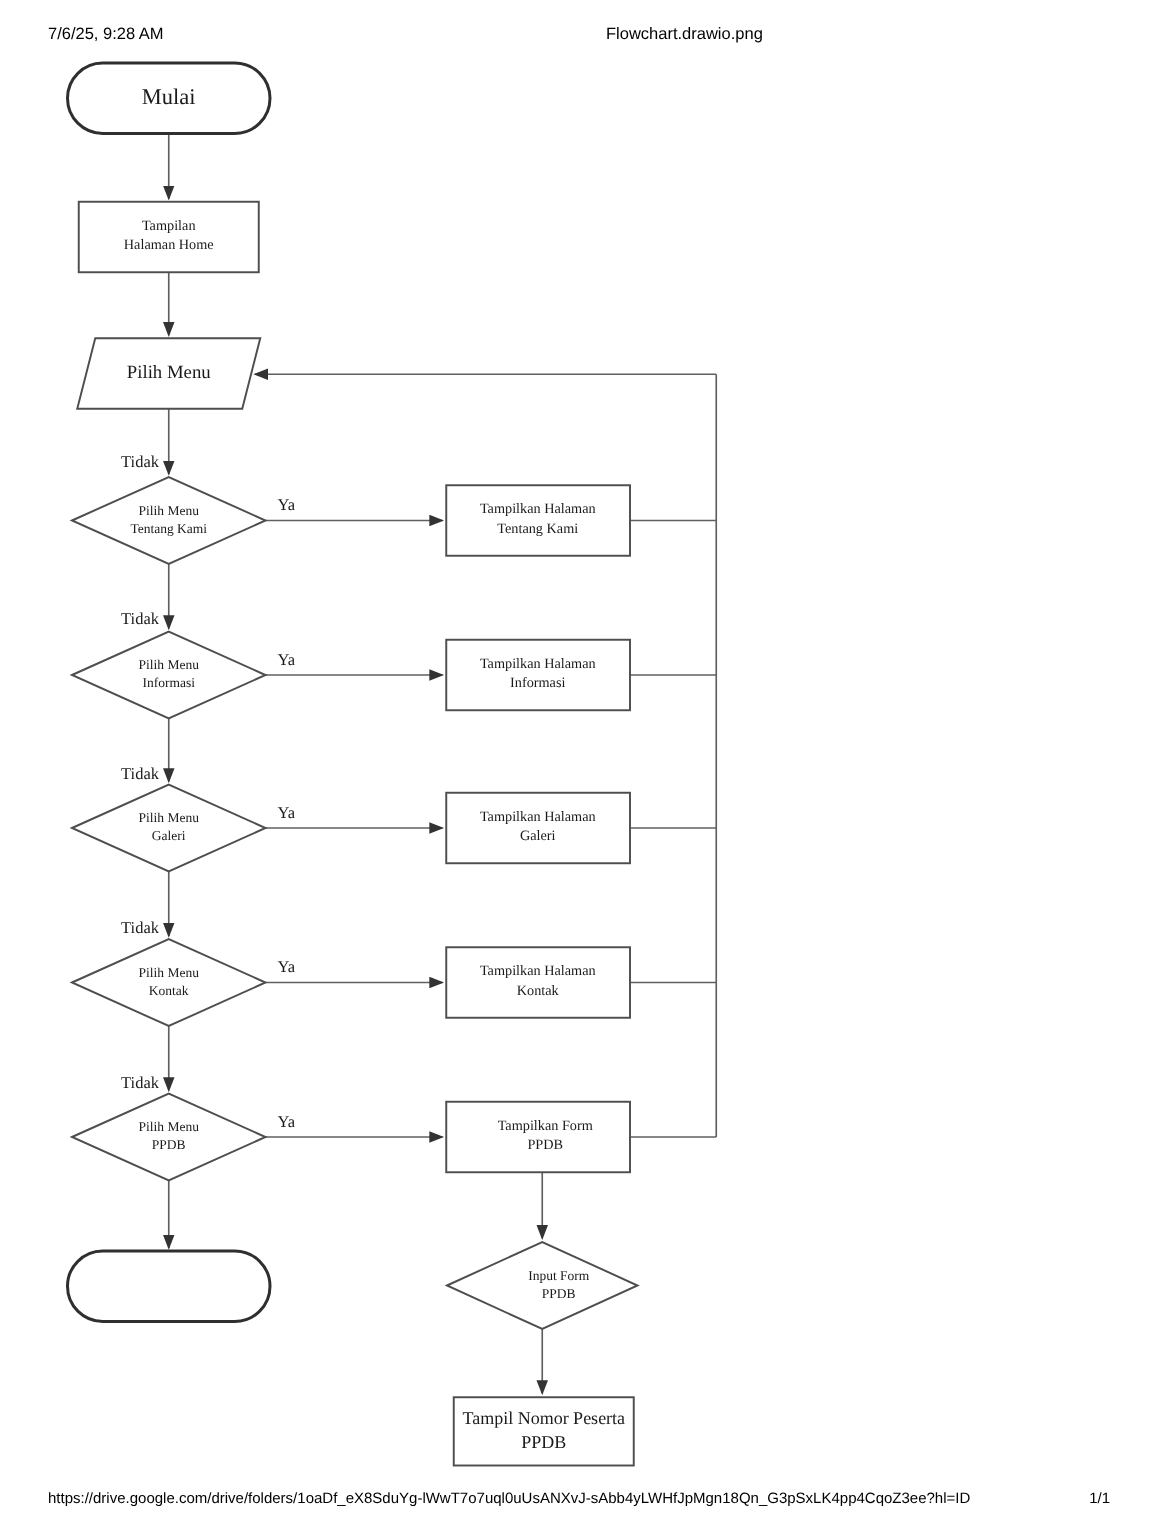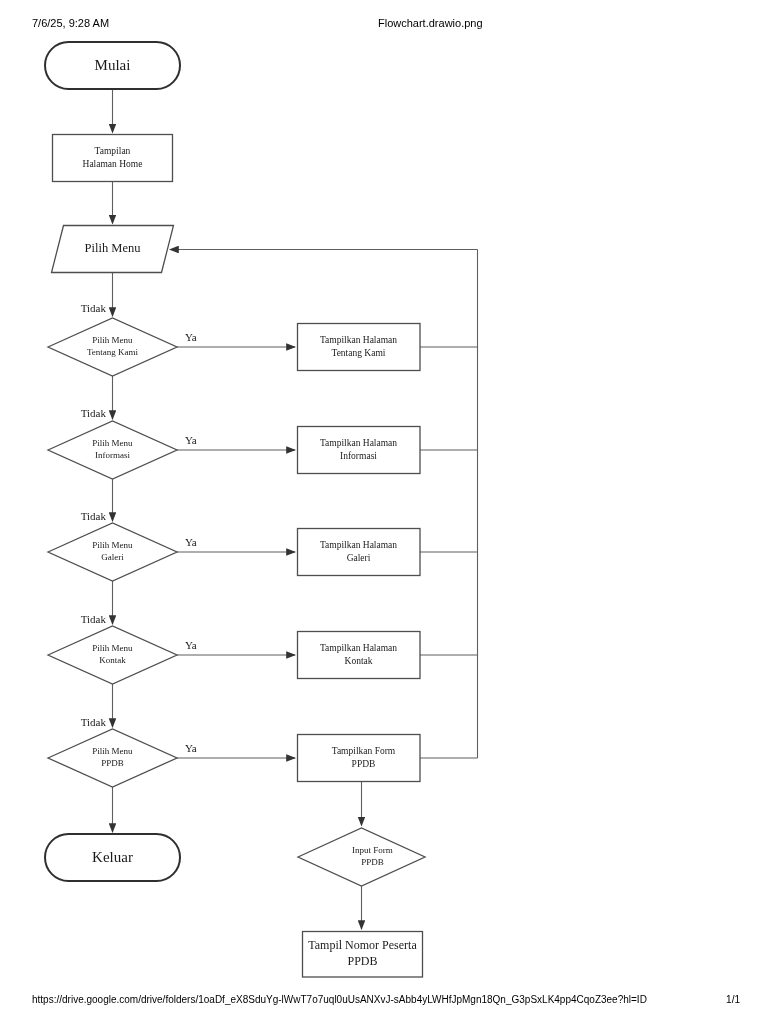--- a/index.html
+++ b/index.html
@@ -30,21 +30,21 @@
     pointer-events:none;
   }
   .lbl-no{width:40px;text-align:right;}
 </style>
 </head>
 <body>
 
 <div class="page">
 
   <div class="hdr-text" style="left:32px;top:17px;">7/6/25, 9:28 AM</div>
-  <div class="hdr-text" style="left:378px;top:17px;">Flowchart.drawio.png</div>
+  <div class="hdr-text" style="left:404px;top:17px;">Flowchart.drawio.png</div>
 
   <svg class="canvas" width="768" height="1024" viewBox="0 0 768 1024">
     <defs>
       <marker id="arr" markerWidth="9" markerHeight="7" refX="8" refY="3.5" orient="auto">
         <path d="M0,0 L9,3.5 L0,7 z" fill="#333333"></path>
       </marker>
     </defs>
 
     <g stroke="#5f5f5f" stroke-width="1.1" fill="none">
       <path d="M112.5,89 L112.5,132.5" marker-end="url(#arr)"></path>
@@ -119,21 +119,20 @@
 Tentang Kami</div>
   <div class="node-label f-proc" style="left:297px;top:426px;width:123px;height:47px;">Tampilkan Halaman
 Informasi</div>
   <div class="node-label f-proc" style="left:297px;top:528px;width:123px;height:47px;">Tampilkan Halaman
 Galeri</div>
   <div class="node-label f-proc" style="left:297px;top:631px;width:123px;height:47px;">Tampilkan Halaman
 Kontak</div>
   <div class="node-label f-proc" style="left:286px;top:734px;width:123px;height:47px;margin-left:16px;">Tampilkan Form
 PPDB</div>
 
-  <div class="node-label f-term" style="left:45px;top:834px;width:135px;height:47px;">Keluar</div>
   <div class="node-label f-dec" style="left:309px;top:828px;width:127px;height:58px;">Input Form
 PPDB</div>
   <div class="node-label f-proc" style="left:302px;top:931px;width:121px;height:46px;font-size:12px;">Tampil Nomor Peserta PPDB</div>
 
   <div class="edge-label lbl-no" style="left:66px;top:302px;">Tidak</div>
   <div class="edge-label lbl-no" style="left:66px;top:407px;">Tidak</div>
   <div class="edge-label lbl-no" style="left:66px;top:510px;">Tidak</div>
   <div class="edge-label lbl-no" style="left:66px;top:613px;">Tidak</div>
   <div class="edge-label lbl-no" style="left:66px;top:716px;">Tidak</div>
 

